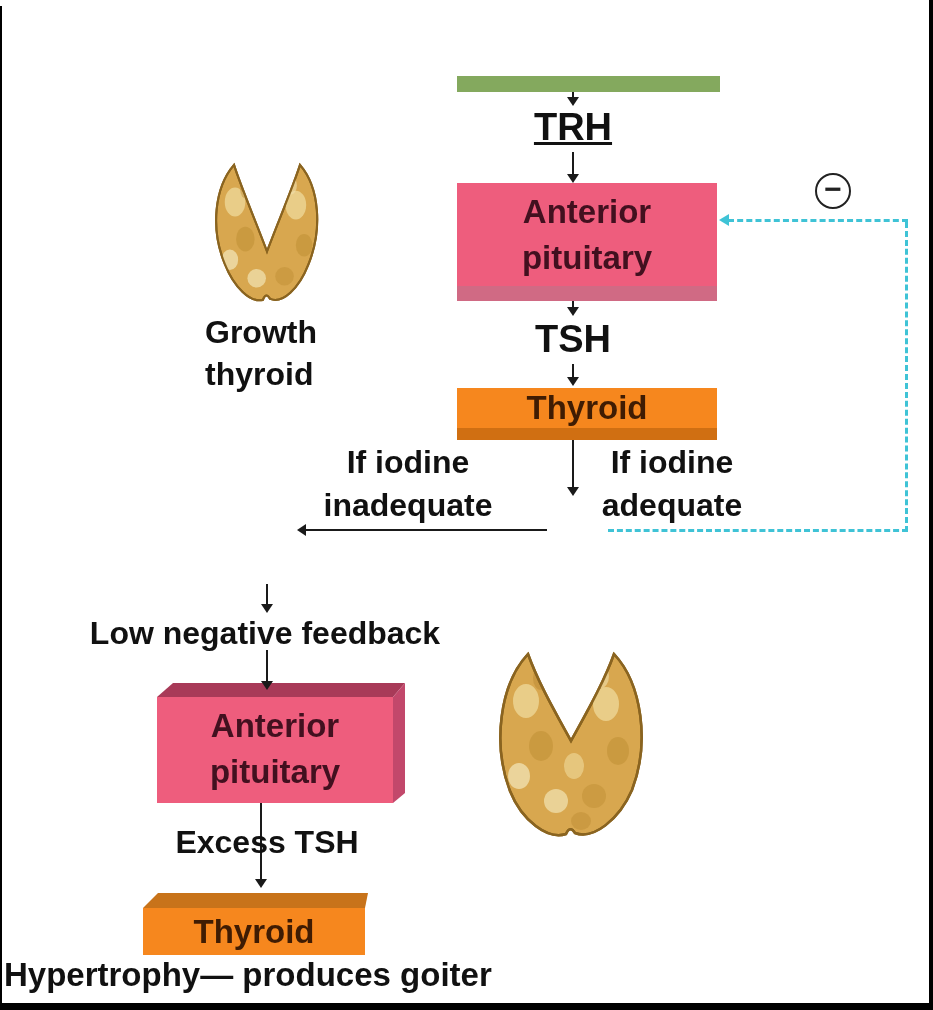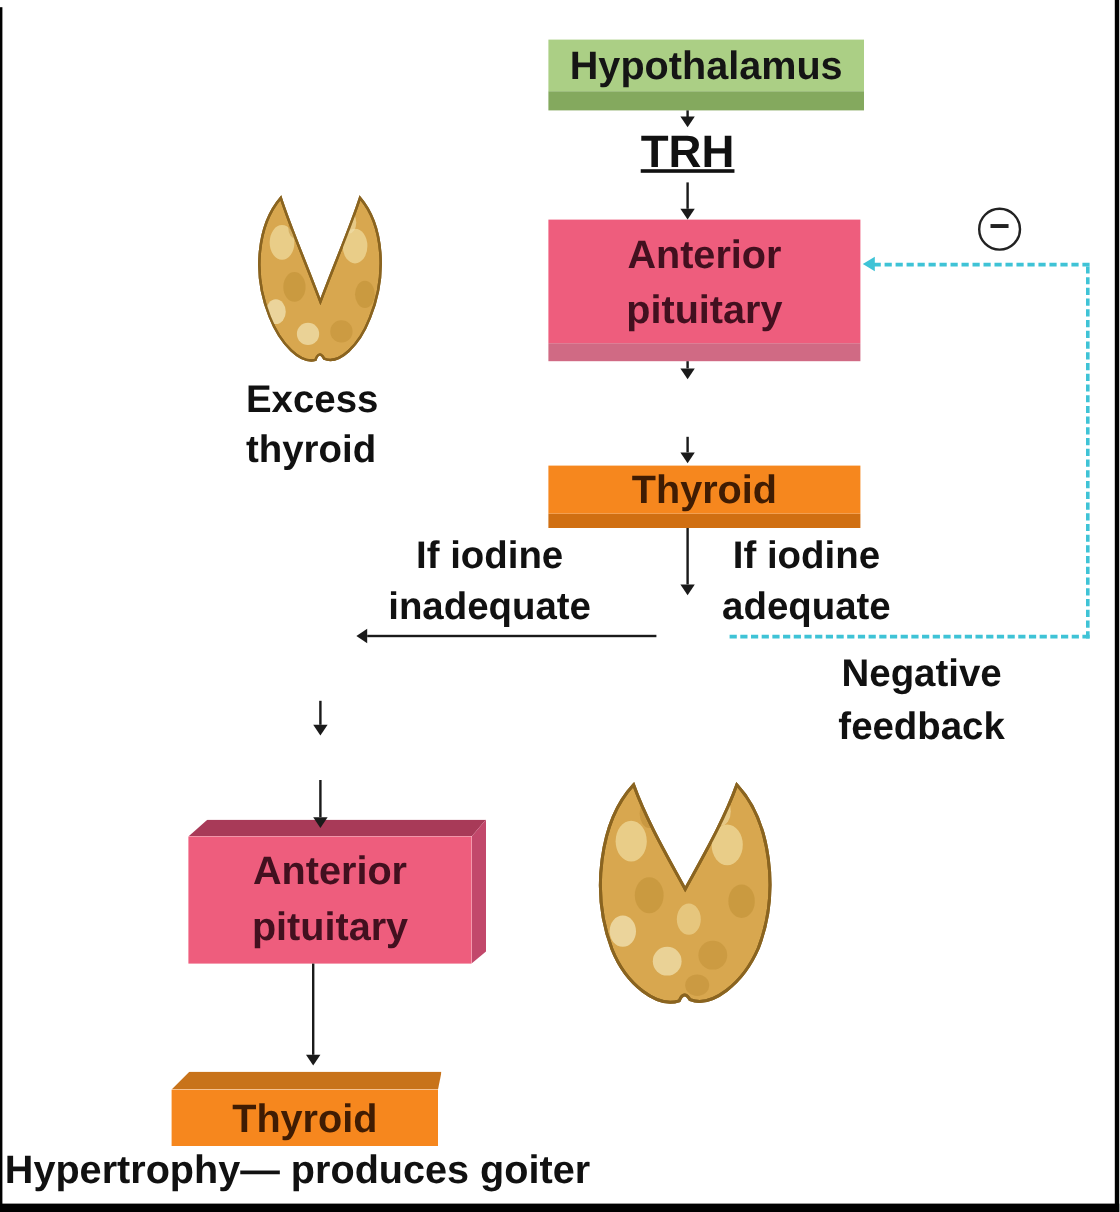--- a/index.html
+++ b/index.html
@@ -74,37 +74,37 @@
                 border-radius:50%;box-sizing:border-box;text-align:center;}
   .minus-circle span{display:block;font-size:30px;line-height:28px;font-weight:bold;color:#222;}
 </style>
 </head>
 <body>
 
 <div id="stage">
 
 
   <div class="abs hypo-band"></div>
-  <div class="abs hypo-main box-label ctr">Hypothalamus</div>
 
   <div class="abs vl" style="left:572px;top:92px;height:6px;"></div>
   <div class="abs ah-down" style="left:567px;top:97px;"></div>
 
   <div class="abs trh big-hormone ctr">TRH</div>
 
   <div class="abs vl" style="left:572px;top:152px;height:22px;"></div>
   <div class="abs ah-down" style="left:567px;top:174px;"></div>
 
   <div class="abs ap1-band"></div>
   <div class="abs ap1-main box-label ctr ml">Anterior
 pituitary</div>
 
   <div class="abs vl" style="left:572px;top:301px;height:6px;"></div>
   <div class="abs ah-down" style="left:567px;top:307px;"></div>
 
+  <div class="abs tsh big-hormone ctr">TSH</div>
 
   <div class="abs vl" style="left:572px;top:364px;height:13px;"></div>
   <div class="abs ah-down" style="left:567px;top:377px;"></div>
 
   <div class="abs thy1-band"></div>
   <div class="abs thy1-main box-label ctr">Thyroid</div>
 
   <div class="abs vl" style="left:572px;top:440px;height:47px;"></div>
   <div class="abs ah-down" style="left:567px;top:487px;"></div>
 
@@ -114,46 +114,46 @@
   <div class="abs adequate side-label ctr ml">If iodine
 adequate</div>
 
   <div class="abs hl" style="left:306px;top:529px;width:241px;"></div>
   <div class="abs ah-left" style="left:297px;top:524px;"></div>
 
 
   <div class="abs vl" style="left:266px;top:584px;height:20px;"></div>
   <div class="abs ah-down" style="left:261px;top:604px;"></div>
 
+  <div class="abs lnf side-label ctr">Low negative feedback</div>
 
   <div class="abs vl" style="left:266px;top:650px;height:31px;"></div>
   <div class="abs ah-down" style="left:261px;top:681px;"></div>
 
   <div class="abs ap2-top"></div>
   <div class="abs ap2-right"></div>
   <div class="abs ap2-main box-label ctr ml">Anterior
 pituitary</div>
 
   <div class="abs vl" style="left:260px;top:803px;height:76px;"></div>
   <div class="abs ah-down" style="left:255px;top:879px;"></div>
+  <div class="abs excess side-label ctr">Excess TSH</div>
 
   <div class="abs thy2-top"></div>
   <div class="abs thy2-main box-label ctr">Thyroid</div>
 
   <div class="abs hyper">Hypertrophy— produces goiter</div>
 
   <div class="abs dash-h" style="left:608px;top:529px;width:300px;"></div>
   <div class="abs dash-v" style="left:905px;top:222px;height:310px;"></div>
   <div class="abs dash-h" style="left:728px;top:219px;width:180px;"></div>
   <div class="abs ah-left-cyan" style="left:719px;top:214px;"></div>
   <div class="abs minus-circle">
     <span>−</span>
   </div>
-  <div class="abs negfb side-label ctr ml">Negative
-feedback</div>
 
   <svg class="abs" style="left:200px;top:158px;" width="134" height="156" viewBox="0 0 130 150">
     <defs>
       <path id="glandN" d="M33,6 C14,28 10,68 24,102 C33,125 49,140 61,137 Q64,129 68,136 C80,141 96,126 105,103 C119,69 116,28 97,6 C90,28 77,58 65,90 C53,58 40,28 33,6 Z"></path>
       <clipPath id="clipN">
           <use href="#glandN"></use>
         </clipPath>
     </defs>
     <use href="#glandN" fill="#d8a74f" stroke="#8a6420" stroke-width="2"></use>
     <g clip-path="url(#clipN)">
@@ -162,21 +162,21 @@
       <ellipse cx="29" cy="98" rx="8" ry="10" fill="#f0e0ae" opacity="0.8"></ellipse>
       <ellipse cx="93" cy="45" rx="10" ry="14" fill="#ecd392" opacity="0.85"></ellipse>
       <ellipse cx="101" cy="84" rx="8" ry="11" fill="#c08f35" opacity="0.55"></ellipse>
       <ellipse cx="55" cy="116" rx="9" ry="9" fill="#f0e0ae" opacity="0.75"></ellipse>
       <ellipse cx="82" cy="114" rx="9" ry="9" fill="#c08f35" opacity="0.5"></ellipse>
       <ellipse cx="45" cy="30" rx="6" ry="9" fill="#b5832c" opacity="0.4"></ellipse>
       <ellipse cx="88" cy="26" rx="6" ry="9" fill="#f0e0ae" opacity="0.6"></ellipse>
     </g>
     <use href="#glandN" fill="none" stroke="#8a6420" stroke-width="2"></use>
   </svg>
-  <div class="abs normal-label side-label ml">Excess
+  <div class="abs normal-label side-label ml">Growth
 thyroid</div>
 
   <svg class="abs" style="left:486px;top:646px;" width="170" height="200" viewBox="0 0 170 200">
     <defs>
       <path id="glandG" d="M42,8 C14,38 6,98 24,145 C36,175 62,194 80,188 Q84,179 89,187 C107,194 133,174 146,144 C164,97 156,38 128,8 C118,36 102,64 85,95 C68,64 52,36 42,8 Z"></path>
       <clipPath id="clipG">
           <use href="#glandG"></use>
         </clipPath>
     </defs>
     <use href="#glandG" fill="#d8a74f" stroke="#8a6420" stroke-width="2.5"></use>

